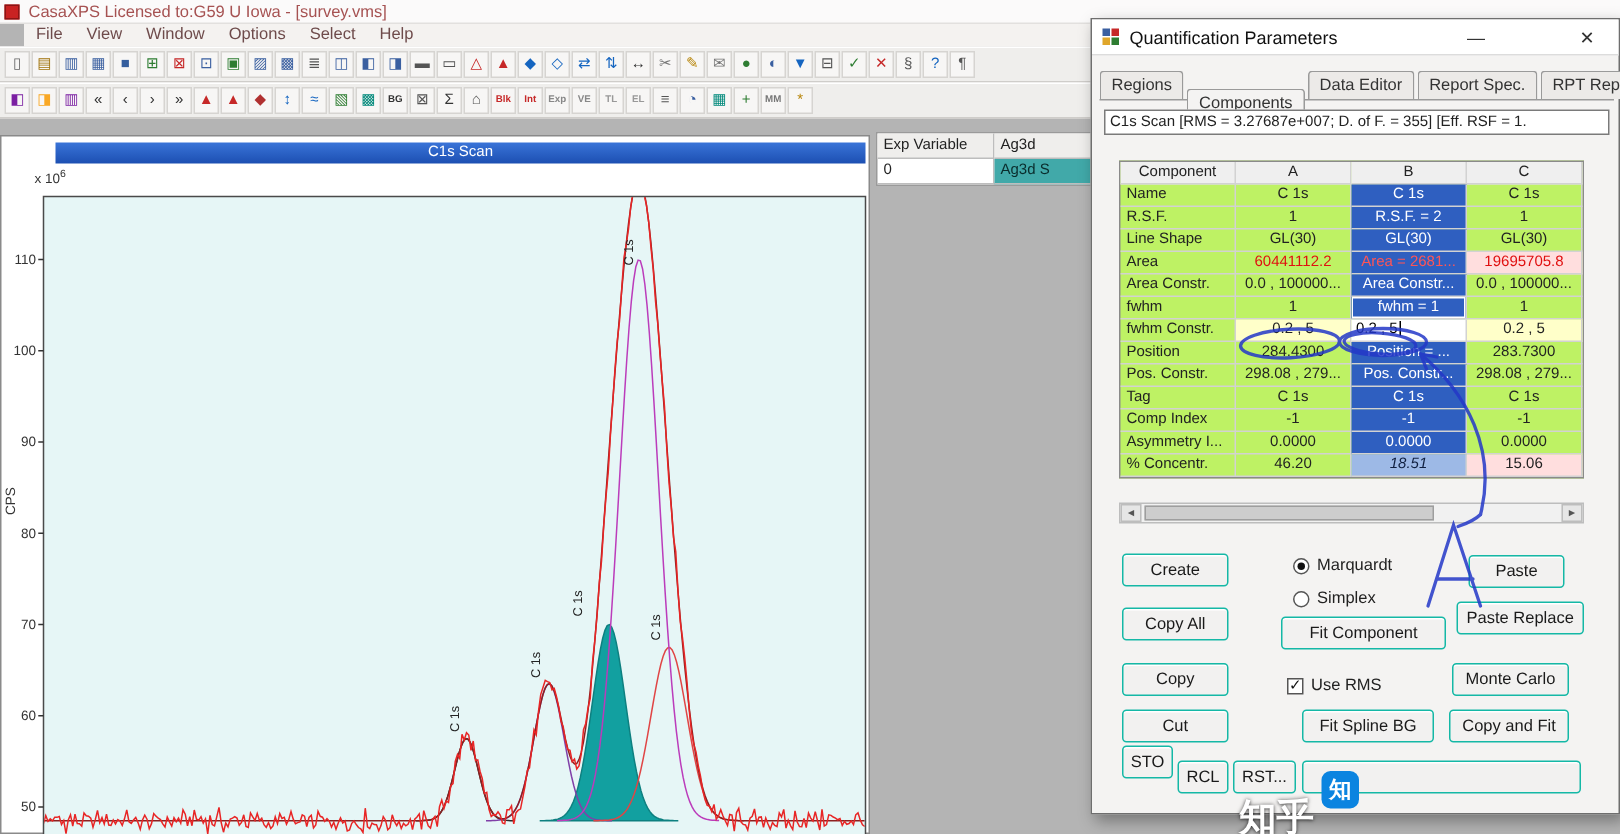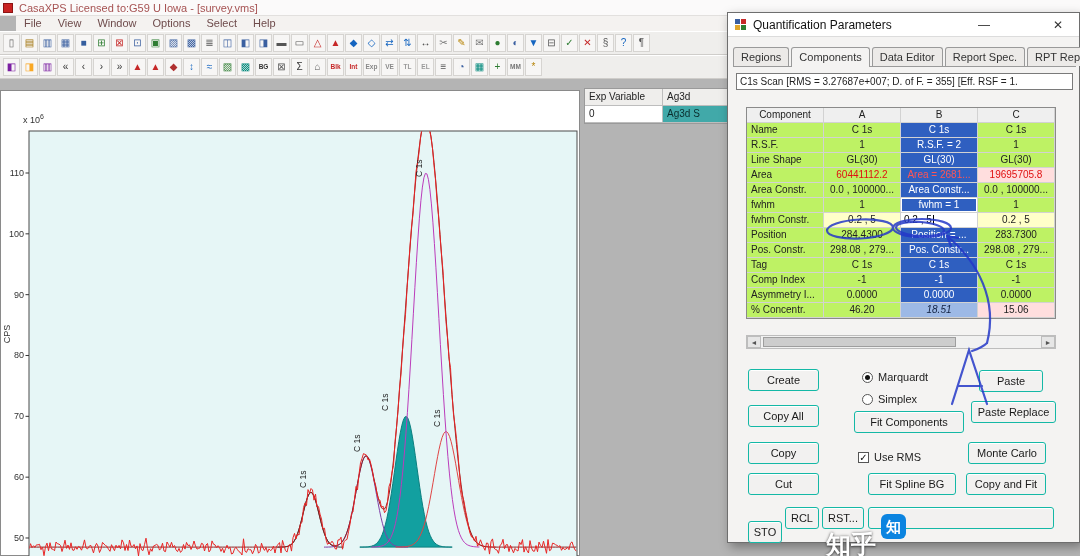--- a/index.html
+++ b/index.html
@@ -35,21 +35,21 @@
   .dialog { position:absolute; left:727px; top:12px; width:353px; height:531px; background:#f4f3f2; border:1px solid #6e6e6e; box-shadow:3px 4px 10px rgba(0,0,0,.35); z-index:5; }
   .dlg-titlebar { position:absolute; left:0; top:0; width:100%; height:24px; background:#ffffff; border-bottom:1px solid #dcdcdc; display:flex; align-items:center; }
   .dlg-icon { width:12px; height:12px; margin:0 6px 0 7px; display:grid; grid-template-columns:5px 5px; grid-template-rows:5px 5px; gap:1px; }
   .dlg-icon i { display:block; }
   .dlg-title { font-size:12px; color:#111; }
   .dlg-min { position:absolute; left:243px; top:2px; width:26px; height:20px; text-align:center; font-size:12px; line-height:20px; color:#333; }
   .dlg-close { position:absolute; left:315px; top:2px; width:30px; height:20px; text-align:center; font-size:12px; line-height:20px; color:#333; }
 
   .tabs { position:absolute; left:5px; top:32px; width:343px; height:22px; display:flex; align-items:flex-end; border-bottom:1px solid #9a9a9a; }
   .tab { font-size:11px; padding:3px 7px 3px 7px; background:#eceae8; border:1px solid #9a9a9a; border-bottom:none; border-radius:3px 3px 0 0; margin-right:2px; white-space:nowrap; color:#333; }
-  .tab.active { background:#f4f3f2; position:relative; top:1px; padding-bottom:4px; }
+  .tab.active { background:#f4f3f2; position:relative; top:13px; padding-bottom:4px; }
 
   .formula { position:absolute; left:8px; top:60px; width:337px; height:17px; background:#fff; border:1px solid #7a7a7a; font-size:10px; line-height:15px; padding:0 3px; white-space:nowrap; overflow:hidden; }
 
   .qtable { position:absolute; left:18px; top:94px; width:310px; display:grid; grid-template-columns:77px 77px 77px 77px; border:1px solid #8a8a8a; background:#bef264; }
   .qcell { height:15px; font-size:10px; line-height:14px; text-align:center; border-right:1px solid #d2d2d2; border-bottom:1px solid #d2d2d2; overflow:hidden; white-space:nowrap; }
   .qcell.head { background:#efefef; }
   .qcell.rowlabel { text-align:left; padding-left:4px; }
   .qcell.sel { background:#2f5fc0; color:#fff; }
   .qcell.red { color:#e01010; }
   .qcell.sel.red { color:#ff5555; }
@@ -160,20 +160,21 @@
     <div class="ticon small" style="color: rgb(153, 153, 153);">EL</div>
     <div class="ticon" style="color: rgb(85, 85, 85);">≡</div>
     <div class="ticon" style="color: rgb(58, 95, 160);">◔</div>
     <div class="ticon" style="color: rgb(0, 137, 123);">▦</div>
     <div class="ticon" style="color: rgb(46, 125, 50);">+</div>
     <div class="ticon small" style="color: rgb(119, 119, 119);">MM</div>
     <div class="ticon" style="color: rgb(184, 134, 11);">*</div>
   </div>
 
 <div class="chartwin">
+  <div class="chart-title">C1s Scan</div>
   <div class="scale"><span>x 10</span><sup>6</sup></div>
   <div class="cps-label">CPS</div>
   <svg id="chartsvg" class="chart-svg" width="580" height="446">
       <rect x="28" y="20" width="548" height="426" fill="#e6f6f6" stroke="#4a4a4a" stroke-width="1"></rect>
       <line x1="24.5" y1="62" x2="28" y2="62" stroke="#333" stroke-width="1"></line>
       <text x="23" y="65" text-anchor="end" font-size="9" fill="#333" font-family="Liberation Sans, sans-serif">110</text>
       <line x1="24.5" y1="122.833" x2="28" y2="122.833" stroke="#333" stroke-width="1"></line>
       <text x="23" y="125.833" text-anchor="end" font-size="9" fill="#333" font-family="Liberation Sans, sans-serif">100</text>
       <line x1="24.5" y1="183.666" x2="28" y2="183.666" stroke="#333" stroke-width="1"></line>
       <text x="23" y="186.666" text-anchor="end" font-size="9" fill="#333" font-family="Liberation Sans, sans-serif">90</text>
@@ -299,34 +300,34 @@
   <div class="scrollbar">
     <span class="sb-btn sb-left">◄</span>
     <span class="sb-thumb"></span>
     <span class="sb-btn sb-right">►</span>
   </div>
 
   <div class="btn" style="left:20px;top:356px;width:71px">Create</div>
   <div class="btn" style="left:20px;top:392px;width:71px">Copy All</div>
   <div class="btn" style="left:20px;top:429px;width:71px">Copy</div>
   <div class="btn" style="left:20px;top:460px;width:71px">Cut</div>
-  <div class="btn" style="left:20px;top:508px;width:34px">STO</div>
+  <div class="btn" style="left:20px;top:484px;width:34px">STO</div>
   <div class="btn" style="left:57px;top:494px;width:34px">RCL</div>
   <div class="btn" style="left:94px;top:494px;width:42px">RST...</div>
   <div class="btn" style="left:140px;top:494px;width:186px"></div>
 
   <div class="radio-row" style="left:134px;top:358px">
     <span class="radio on"></span>
     <span>Marquardt</span>
   </div>
   <div class="radio-row" style="left:134px;top:380px">
     <span class="radio"></span>
     <span>Simplex</span>
   </div>
-  <div class="btn" style="left:126px;top:398px;width:110px">Fit Components</div>
+  <div class="btn" style="left:126px;top:398px;width:110px">Fit Component</div>
   <div class="radio-row" style="left:130px;top:438px">
     <span class="cb">✓</span>
     <span>Use RMS</span>
   </div>
   <div class="btn" style="left:140px;top:460px;width:88px">Fit Spline BG</div>
 
   <div class="btn" style="left:251px;top:357px;width:64px">Paste</div>
   <div class="btn" style="left:243px;top:388px;width:85px">Paste Replace</div>
   <div class="btn" style="left:240px;top:429px;width:78px">Monte Carlo</div>
   <div class="btn" style="left:238px;top:460px;width:80px">Copy and Fit</div>

